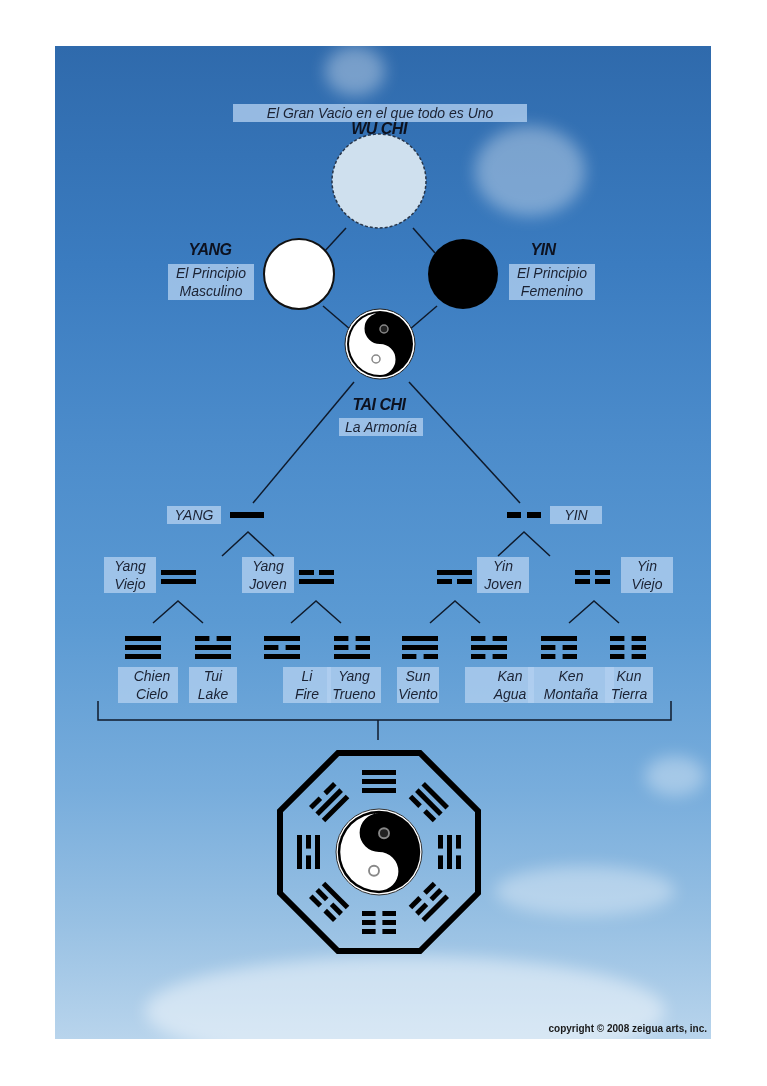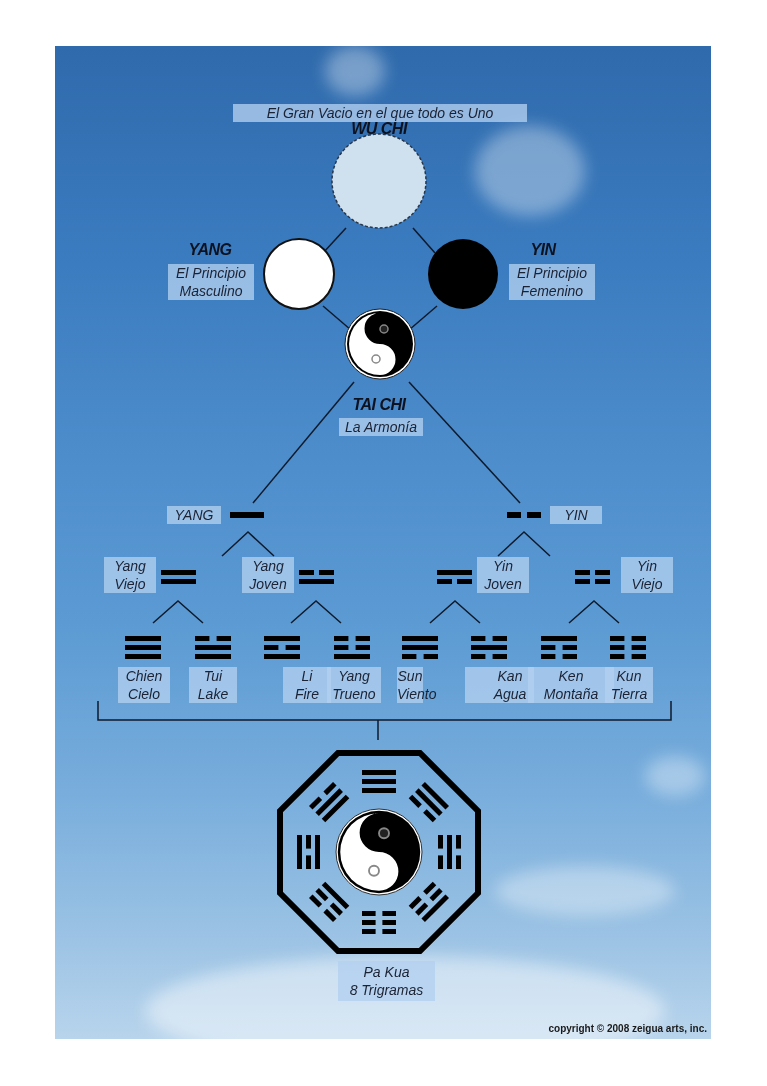--- a/index.html
+++ b/index.html
@@ -236,52 +236,48 @@
   </div>
   <div class="lbl" style="left:422px;top:511px;width:52px;">
     <div>Yin</div>
     <div>Joven</div>
   </div>
   <div class="lbl" style="left:566px;top:511px;width:52px;">
     <div>Yin</div>
     <div>Viejo</div>
   </div>
 
-  <div class="lbl" style="left:63px;top:621px;width:52px;">
+  <div class="lbl" style="left:63px;top:621px;width:52px;padding-left:8px;">
     <div>Chien</div>
     <div>Cielo</div>
   </div>
   <div class="lbl" style="left:134px;top:621px;width:48px;">
     <div>Tui</div>
     <div>Lake</div>
   </div>
   <div class="lbl" style="left:204px;top:621px;width:48px;margin-left:24px;">
     <div>Li</div>
     <div>Fire</div>
   </div>
   <div class="lbl" style="left:272px;top:621px;width:54px;">
     <div>Yang</div>
     <div>Trueno</div>
   </div>
-  <div class="lbl" style="left:342px;top:621px;width:26px;text-align:center;">
+  <div class="lbl" style="left:342px;top:621px;width:42px;text-align:center;">
     <div>Sun</div>
     <div>Viento</div>
   </div>
   <div class="lbl" style="left:410px;top:621px;width:48px;padding-left:21px;">
     <div>Kan</div>
     <div>Agua</div>
   </div>
   <div class="lbl" style="left:473px;top:621px;width:86px;">
     <div>Ken</div>
     <div>Montaña</div>
   </div>
   <div class="lbl" style="left:550px;top:621px;width:48px;">
     <div>Kun</div>
     <div>Tierra</div>
   </div>
 
-  <div class="lbl" style="left:283px;top:915px;width:97px;padding:2px 0;">
-    <div>Pa Kua</div>
-    <div>8 Trigramas</div>
-  </div>
 
   <div class="copyright">copyright © 2008 zeigua arts, inc.</div>
 </div>
 
 </body></html>

